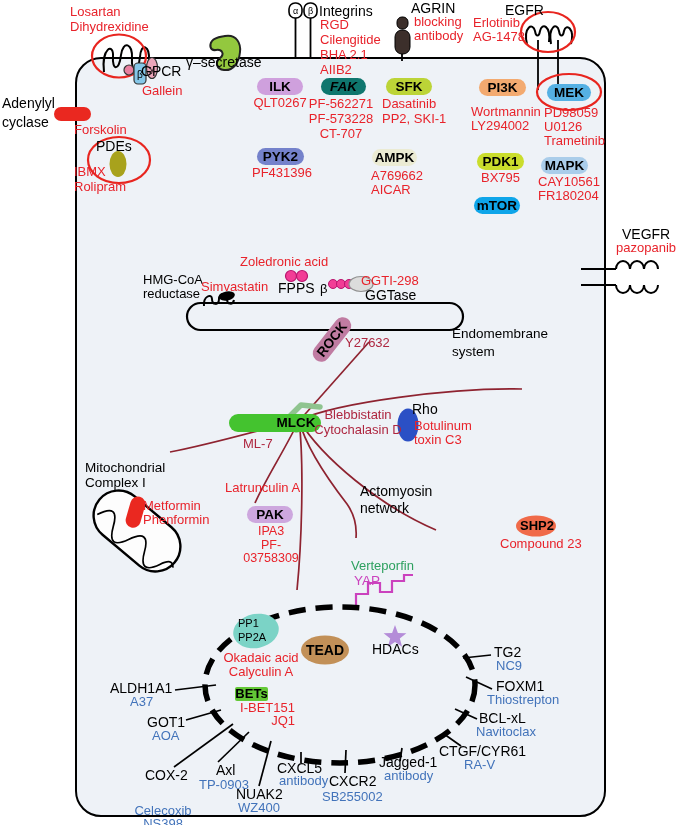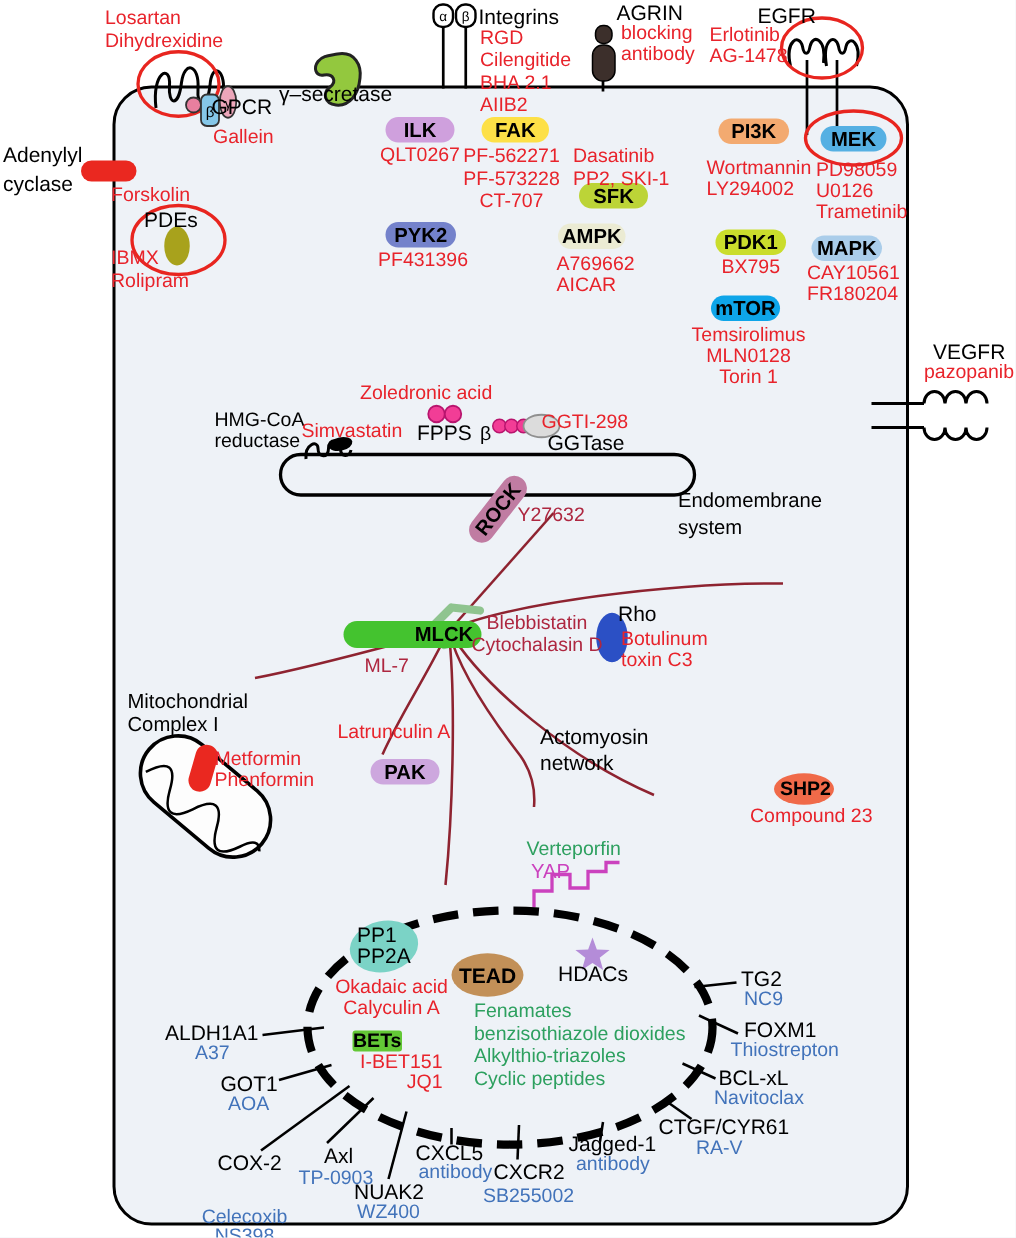--- a/index.html
+++ b/index.html
@@ -145,48 +145,45 @@
   <div class="t red" style="left:142px;top:84px;">Gallein</div>
   <div class="t red" style="left:74px;top:123px;">Forskolin</div>
   <div class="t gene" style="left:96px;top:139px;">PDEs</div>
   <div class="t red" style="left:74px;top:164px;line-height:15px;">IBMX
 Rolipram</div>
   <div class="t gene" style="left:622px;top:227px;">VEGFR</div>
   <div class="t red" style="left:616px;top:241px;">pazopanib</div>
 
   <div class="pill" style="left:257px;top:78px;width:46px;background:#cfa0dd;">ILK</div>
   <div class="t red c" style="left:251px;top:96px;width:58px;">QLT0267</div>
-  <div class="pill" style="left:321px;top:78px;width:45px;background:#fde047;">FAK</div>
+  <div class="pill" style="left:321px;top:78px;width:45px;background:#0f766e;font-style:italic;">FAK</div>
   <div class="t red c" style="left:307px;top:96px;width:68px;line-height:15px;">PF-562271
 PF-573228
 CT-707</div>
-  <div class="pill" style="left:386px;top:78px;width:46px;background:#bcd437;margin-top:44px;">SFK</div>
+  <div class="pill" style="left:386px;top:78px;width:46px;background:#bcd437;">SFK</div>
   <div class="t red" style="left:382px;top:96px;line-height:15px;">Dasatinib
 PP2, SKI-1</div>
   <div class="pill" style="left:479px;top:79px;width:47px;background:#f3aa70;">PI3K</div>
   <div class="t red" style="left:471px;top:105px;line-height:14px;">Wortmannin
 LY294002</div>
   <div class="pill" style="left:547px;top:84px;width:44px;background:#55b0e3;">MEK</div>
   <div class="t red" style="left:544px;top:106px;line-height:14px;">PD98059
 U0126
 Trametinib</div>
   <div class="pill" style="left:257px;top:148px;width:47px;background:#7482cb;">PYK2</div>
   <div class="t red" style="left:252px;top:166px;">PF431396</div>
   <div class="pill" style="left:372px;top:149px;width:45px;background:#ebebd3;">AMPK</div>
   <div class="t red" style="left:371px;top:169px;line-height:14px;">A769662
 AICAR</div>
   <div class="pill" style="left:477px;top:153px;width:47px;background:#cadd2c;">PDK1</div>
   <div class="t red" style="left:481px;top:171px;">BX795</div>
   <div class="pill" style="left:541px;top:157px;width:47px;background:#aacdea;">MAPK</div>
   <div class="t red" style="left:538px;top:175px;line-height:14px;">CAY10561
 FR180204</div>
   <div class="pill" style="left:474px;top:197px;width:46px;background:#0ea5e9;">mTOR</div>
-  <div class="t red c" style="left:458px;top:216px;width:82px;line-height:14px;">Temsirolimus
-MLN0128
-Torin 1</div>
 
   <div class="t" style="left:143px;top:273px;line-height:14px;">HMG-CoA
 reductase</div>
   <div class="t red" style="left:201px;top:280px;">Simvastatin</div>
   <div class="t red" style="left:240px;top:255px;">Zoledronic acid</div>
   <div class="t gene" style="left:278px;top:281px;">FPPS</div>
   <div class="t" style="left:320px;top:282px;">β</div>
   <div class="t red" style="left:361px;top:274px;">GGTI-298</div>
   <div class="t gene" style="left:365px;top:288px;">GGTase</div>
   <div class="t" style="left:452px;top:325px;font-size:13.5px;line-height:17.5px;">Endomembrane
@@ -198,39 +195,37 @@
   <div class="t dred" style="left:243px;top:437px;">ML-7</div>
   <div class="t dred c" style="left:303px;top:407px;width:110px;line-height:15px;">Blebbistatin
 Cytochalasin D</div>
   <div class="t gene" style="left:412px;top:402px;">Rho</div>
   <div class="t red" style="left:414px;top:419px;line-height:14px;">Botulinum
 toxin C3</div>
   <div class="t red" style="left:225px;top:481px;">Latrunculin A</div>
   <div class="t gene" style="left:360px;top:483px;line-height:17px;">Actomyosin
 network</div>
   <div class="pill" style="left:247px;top:506px;width:46px;background:#cda7de;">PAK</div>
+  <div class="t red c sm" style="left:235px;top:525px;width:72px;">IPA3
+PF-03758309</div>
 
   <div class="t" style="left:85px;top:460px;font-size:13.5px;line-height:15px;">Mitochondrial
 Complex I</div>
   <div class="t red" style="left:143px;top:499px;line-height:13.5px;">Metformin
 Phenformin</div>
   <div class="t c b" style="left:516px;top:519px;width:42px;font-size:13px;">SHP2</div>
   <div class="t red" style="left:500px;top:537px;">Compound 23</div>
   <div class="t green" style="left:351px;top:559px;">Verteporfin</div>
   <div class="t mag" style="left:354px;top:574px;font-size:13.5px;">YAP</div>
 
-  <div class="t" style="left:238px;top:617px;font-size:14px;line-height:13.5px;">PP1
+  <div class="t" style="left:238px;top:617px;font-size:11px;line-height:13.5px;">PP1
 PP2A</div>
   <div class="t red c" style="left:222px;top:651px;width:78px;line-height:14px;">Okadaic acid
 Calyculin A</div>
   <div class="t c b" style="left:301px;top:643px;width:48px;font-size:14px;">TEAD</div>
-  <div class="t green" style="left:316px;top:666px;line-height:15px;">Fenamates
-benzisothiazole dioxides
-Alkylthio-triazoles
-Cyclic peptides</div>
   <div class="t gene" style="left:372px;top:642px;">HDACs</div>
   <div class="t c b" style="left:235px;top:687px;width:33px;height:14px;line-height:14px;background:#63c836;border-radius:2px;font-size:13px;">BETs</div>
   <div class="t red r" style="left:232px;top:701px;width:63px;line-height:13px;">I-BET151
 JQ1</div>
 
   <div class="t gene" style="left:494px;top:645px;">TG2</div>
   <div class="t blue" style="left:496px;top:659px;">NC9</div>
   <div class="t gene" style="left:496px;top:679px;">FOXM1</div>
   <div class="t blue" style="left:487px;top:693px;">Thiostrepton</div>
   <div class="t gene" style="left:479px;top:711px;">BCL-xL</div>

